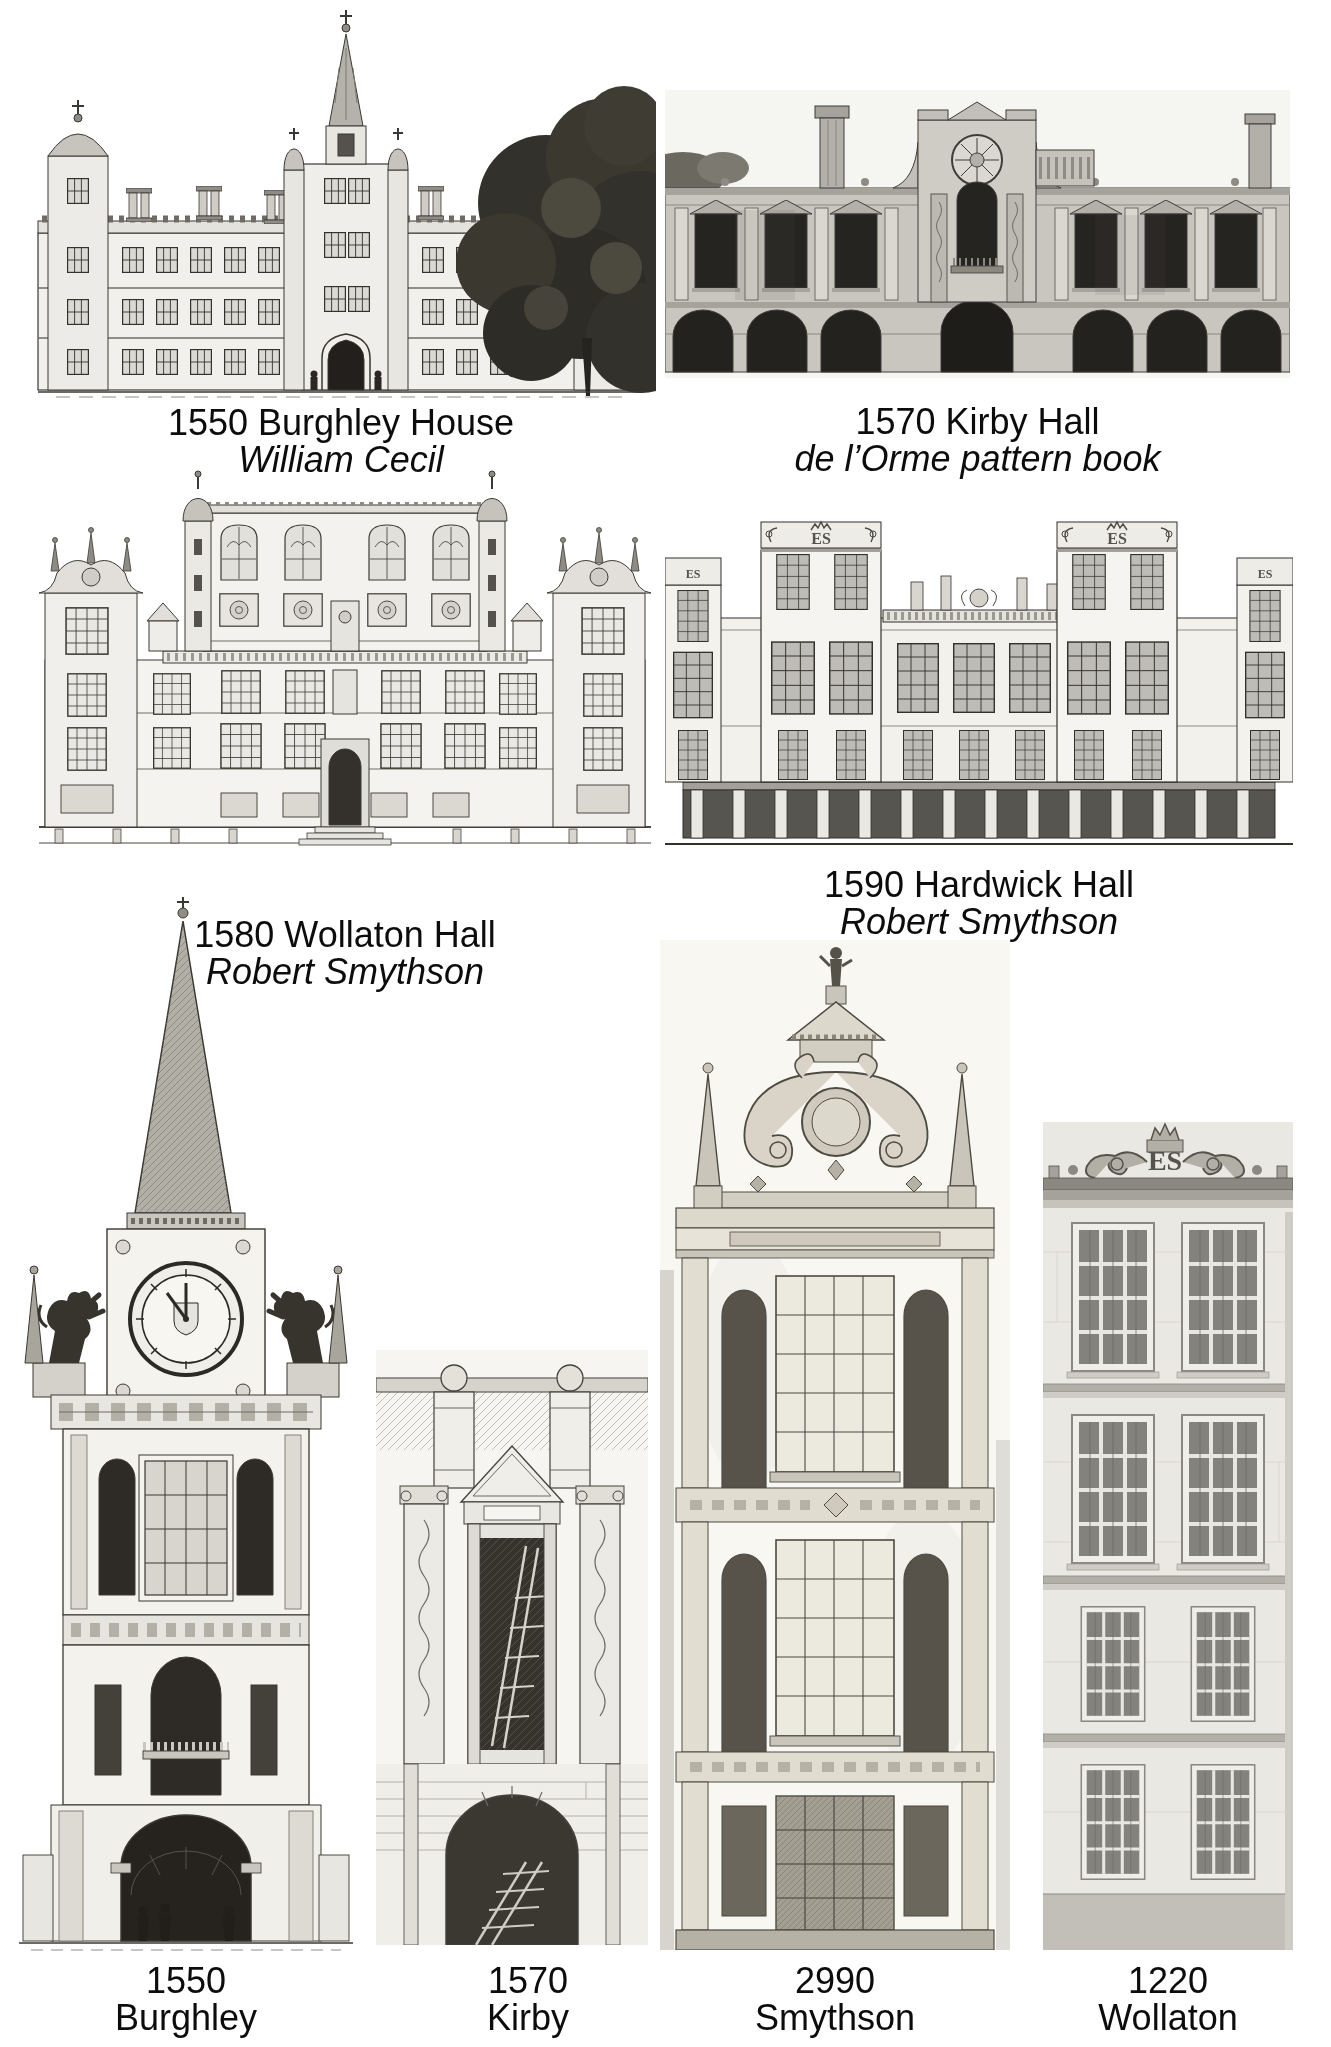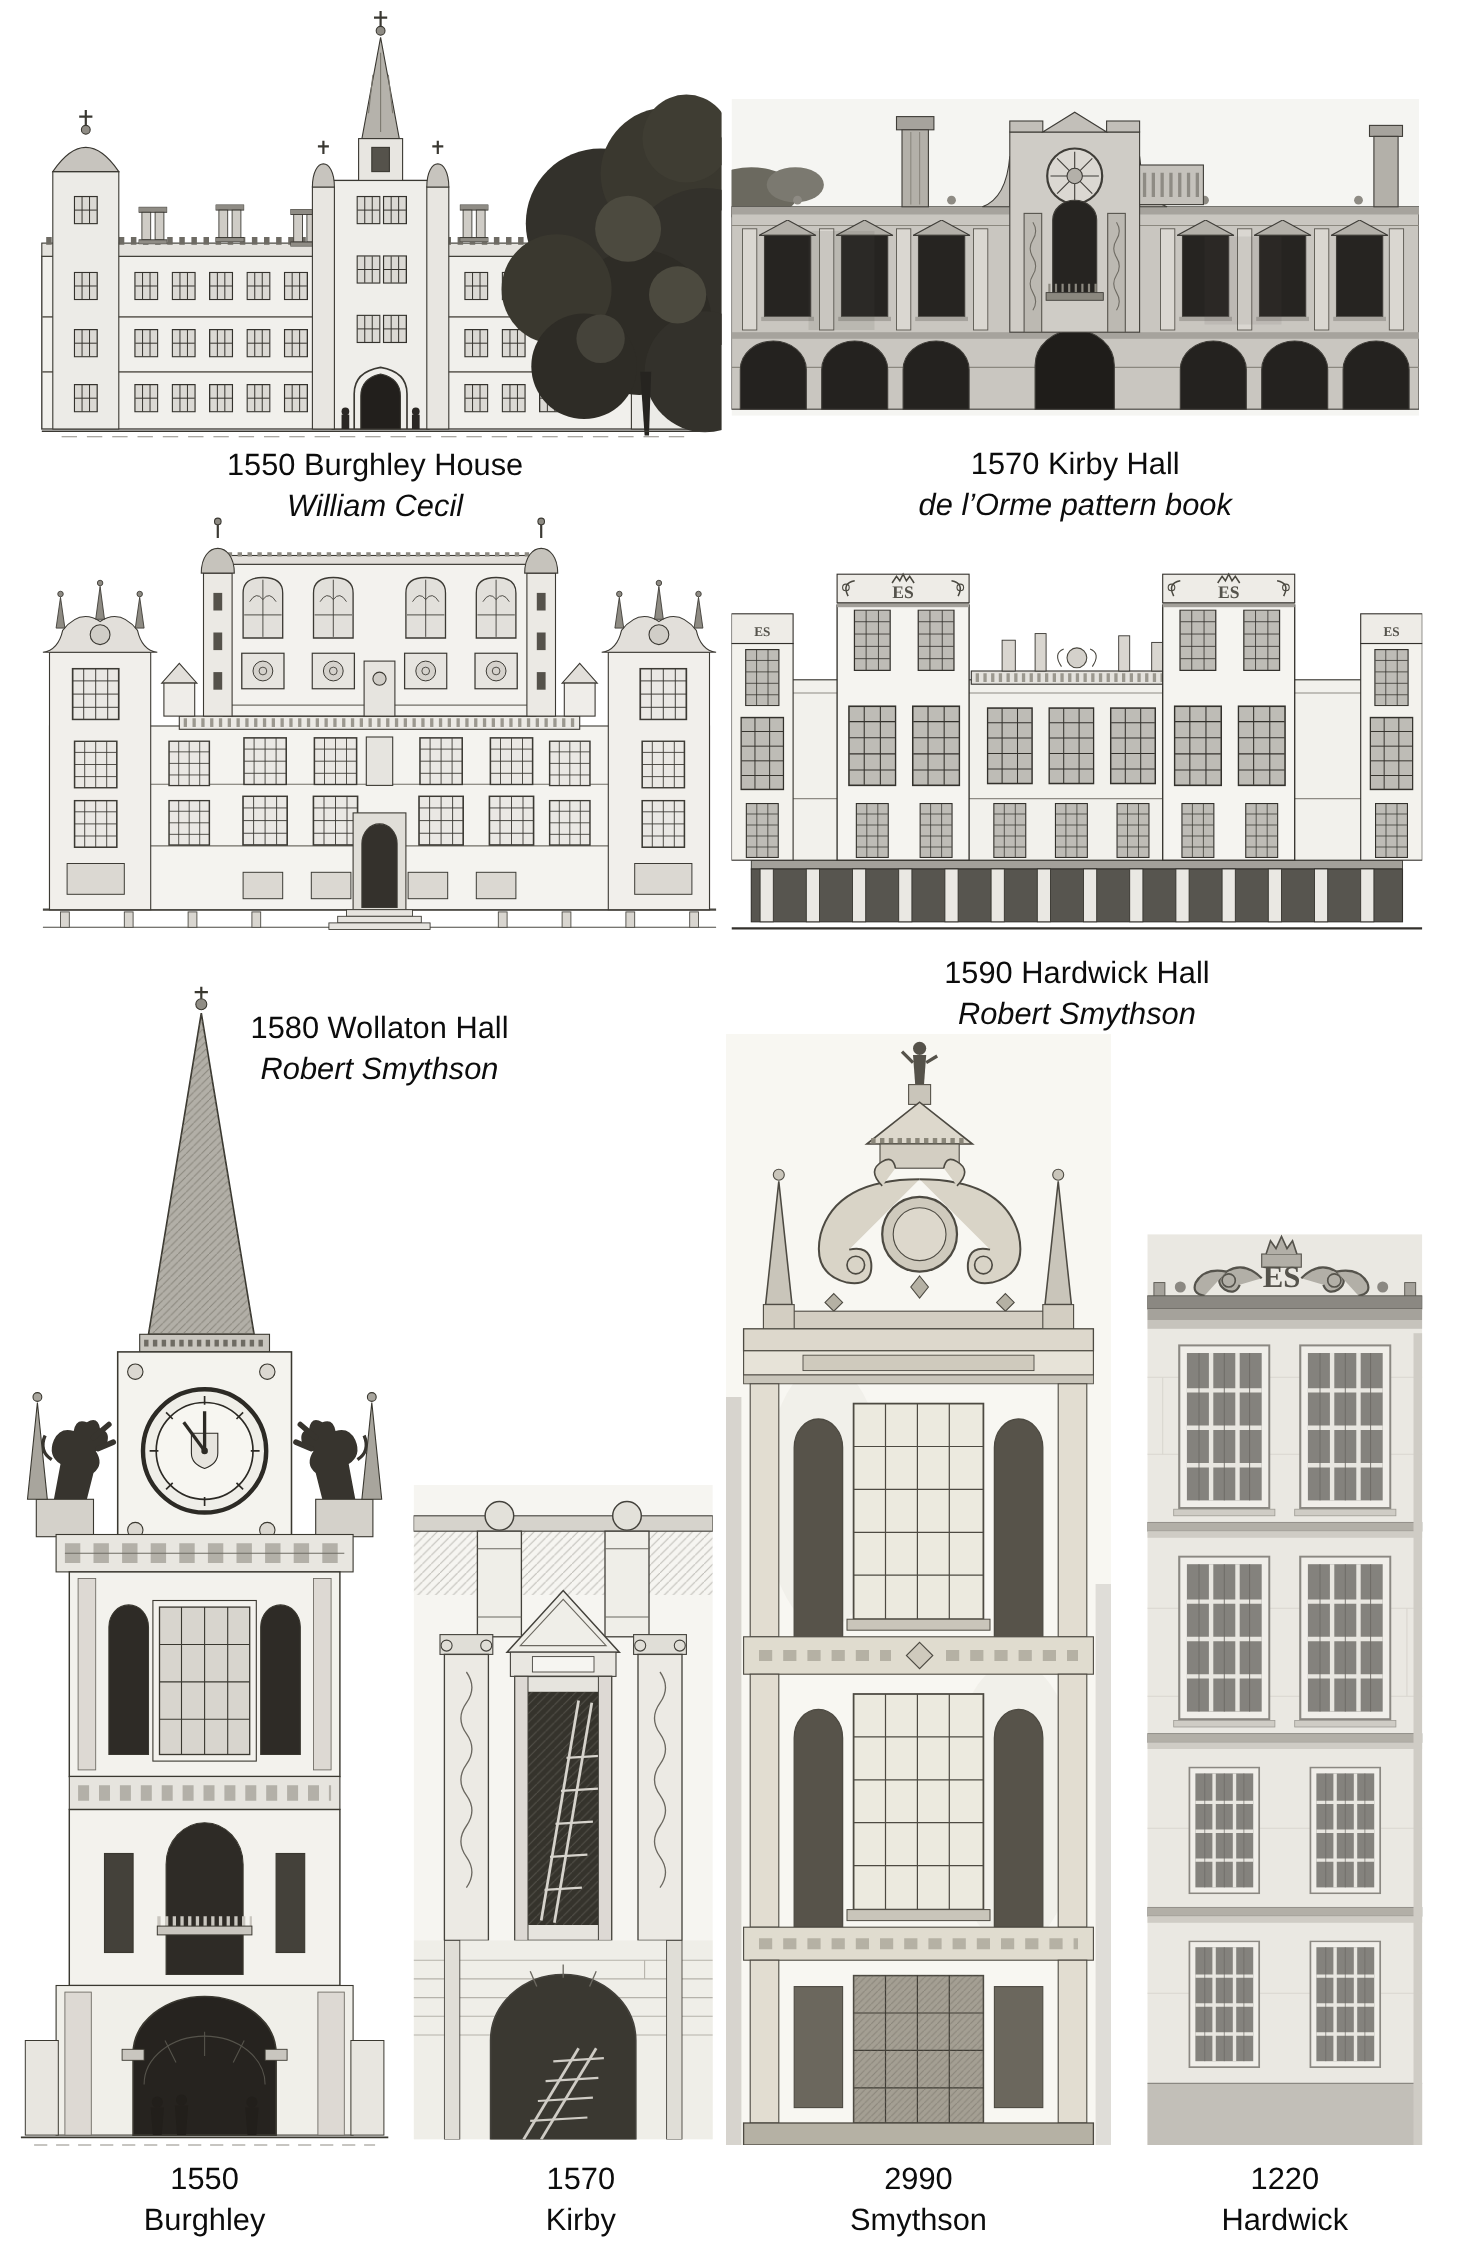--- a/index.html
+++ b/index.html
@@ -1,21 +1,21 @@
 <!DOCTYPE html>
 <html><head>
 <meta charset="utf-8">
 <style>
   html,body{margin:0;padding:0;background:#ffffff;}
   .page{position:relative;width:1331px;height:2047px;background:#ffffff;overflow:hidden;
         font-family:"Liberation Sans",sans-serif;}
   figure{position:absolute;margin:0;padding:0;}
   figure svg{display:block;width:100%;height:100%;}
   .cap{position:absolute;text-align:center;font-family:"Liberation Sans",sans-serif;
-       font-size:28px;line-height:37px;color:#0c0c0c;z-index:6;}
+       font-size:36px;line-height:37px;color:#0c0c0c;z-index:6;}
   .cap .l1,.cap .l2{white-space:nowrap;}
   .cap.it .l2{font-style:italic;}
   text.mono{font-family:"Liberation Serif",serif;font-weight:bold;fill:#55534c;}
 </style>
 </head>
 <body>
 
 <main class="page">
 
   <figure style="left:26px;top:8px;width:630px;height:392px">
@@ -859,16 +859,16 @@
   <div class="cap" style="left:392px;top:1962px;width:272px">
     <div class="l1">1570</div>
     <div class="l2">Kirby</div>
   </div>
   <div class="cap" style="left:660px;top:1962px;width:350px">
     <div class="l1">2990</div>
     <div class="l2">Smythson</div>
   </div>
   <div class="cap" style="left:1043px;top:1962px;width:250px">
     <div class="l1">1220</div>
-    <div class="l2">Hardwick</div>
+    <div class="l2">Wollaton</div>
   </div>
 
 </main>
 
 </body></html>

